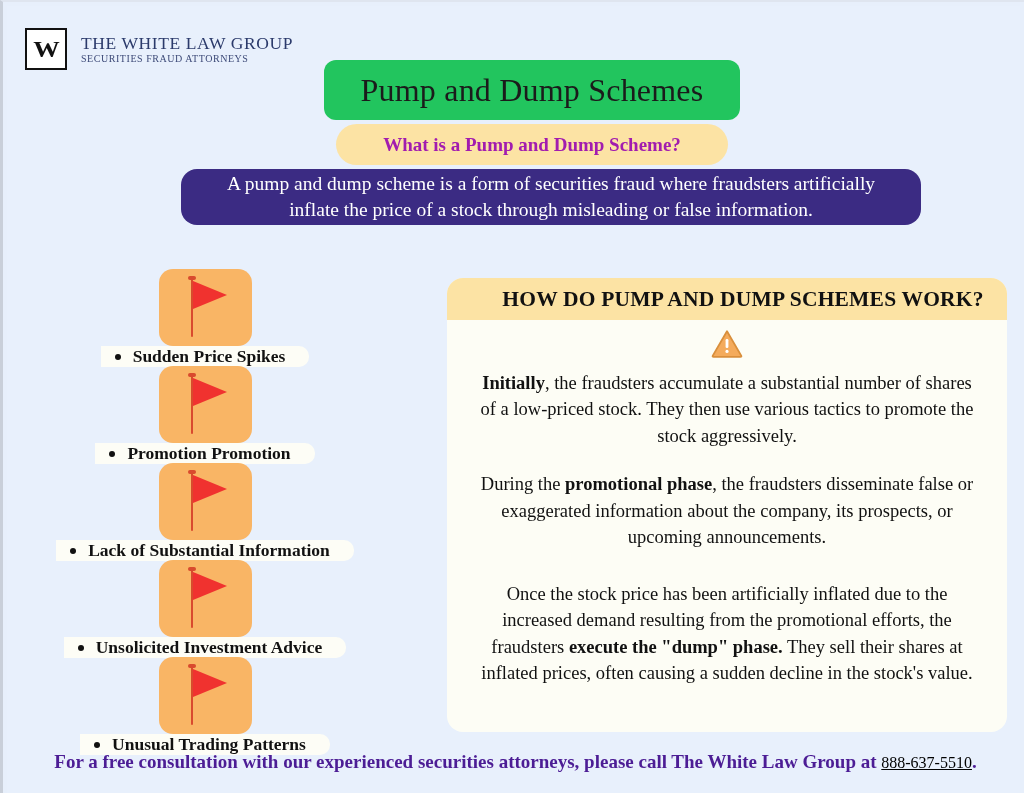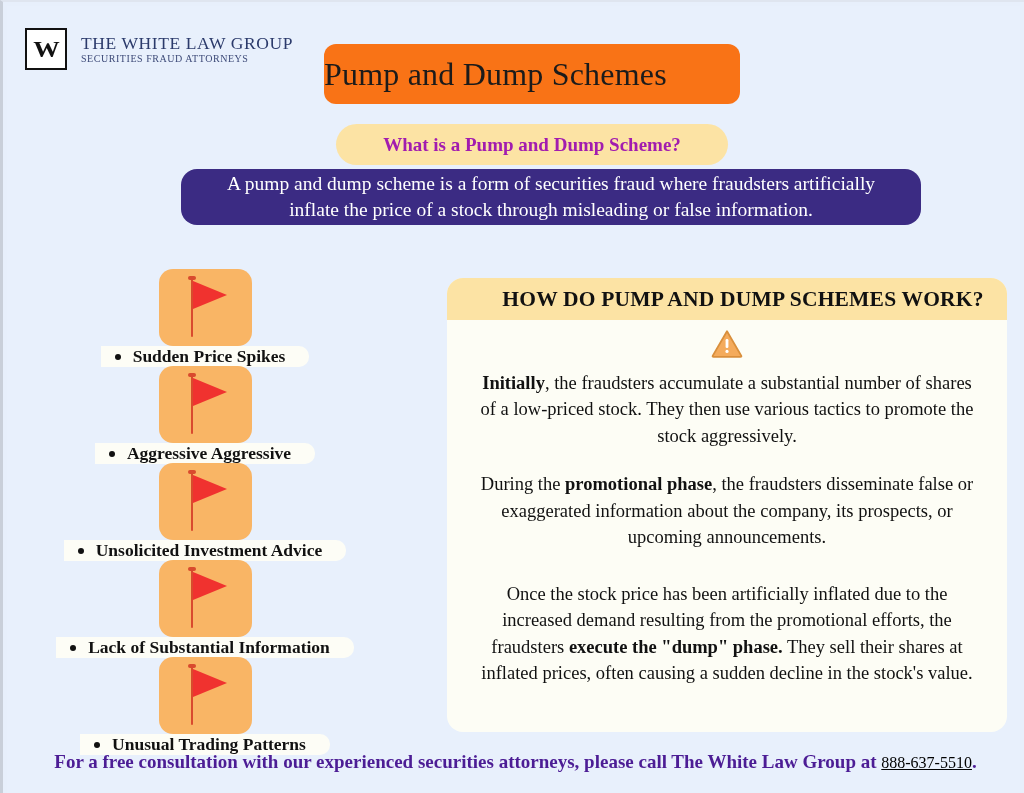--- a/index.html
+++ b/index.html
@@ -78,28 +78,28 @@
     font-size: 10px;
     color: #3d4a78;
     letter-spacing: 0.55px;
     margin-top: 2px;
     white-space: nowrap;
   }
 
   .title-pill {
     position: absolute;
     left: 317px;
-    top: 38px;
+    top: 54px;
     width: 416px;
     height: 60px;
-    background: #f97316;
+    background: #22c55e;
     border-radius: 12px;
     display: flex;
     align-items: center;
-    justify-content: flex-start;
+    justify-content: center;
     box-sizing: border-box;
   }
   .title-pill span {
     font-size: 32px;
     color: #1b1b1b;
     letter-spacing: 0.2px;
   }
 
   .subtitle-pill {
     position: absolute;
@@ -341,47 +341,47 @@
 
       <div class="flag-row">
         <div class="flag-tile">
           <div class="knob"></div>
             <div class="pole"></div>
             <div class="banner"></div>
         </div>
         <div class="divider-bar"></div>
         <div class="flag-label">
           <div class="bullet-dot"></div>
-          <div class="flag-label-text">Aggressive Aggressive</div>
+          <div class="flag-label-text">Promotion Promotion</div>
         </div>
       </div>
 
       <div class="flag-row">
         <div class="flag-tile">
           <div class="knob"></div>
             <div class="pole"></div>
             <div class="banner"></div>
         </div>
         <div class="divider-bar"></div>
         <div class="flag-label">
           <div class="bullet-dot"></div>
-          <div class="flag-label-text">Unsolicited Investment Advice</div>
+          <div class="flag-label-text">Lack of Substantial Information</div>
         </div>
       </div>
 
       <div class="flag-row">
         <div class="flag-tile">
           <div class="knob"></div>
             <div class="pole"></div>
             <div class="banner"></div>
         </div>
         <div class="divider-bar"></div>
         <div class="flag-label">
           <div class="bullet-dot"></div>
-          <div class="flag-label-text">Lack of Substantial Information</div>
+          <div class="flag-label-text">Unsolicited Investment Advice</div>
         </div>
       </div>
 
       <div class="flag-row">
         <div class="flag-tile">
           <div class="knob"></div>
             <div class="pole"></div>
             <div class="banner"></div>
         </div>
         <div class="divider-bar"></div>

